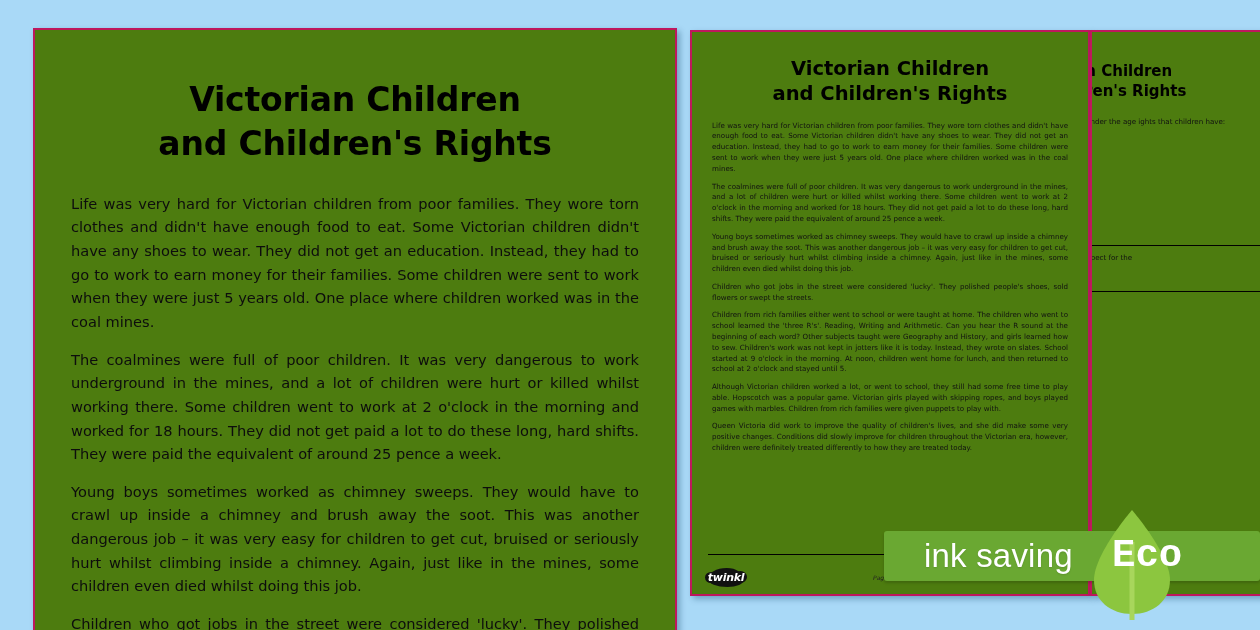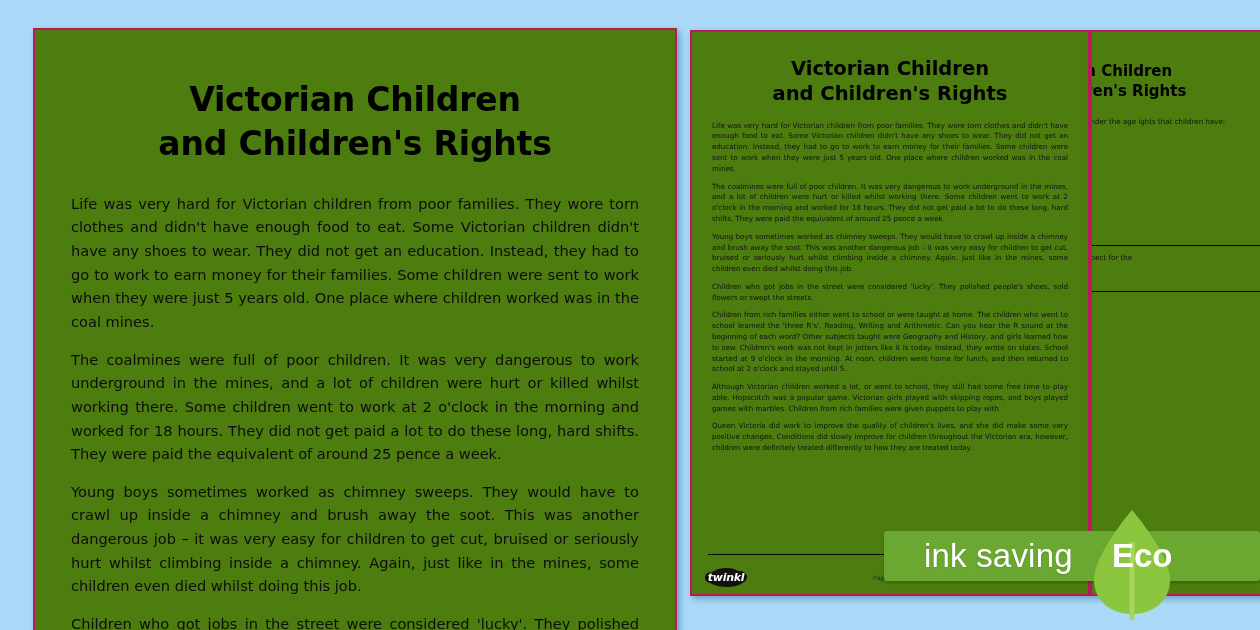--- a/index.html
+++ b/index.html
@@ -265,22 +265,22 @@
   }
 
   #eco-badge .label-eco {
     position: absolute;
     left: 228px;
     top: 9px;
     height: 50px;
     display: flex;
     align-items: center;
     color: #ffffff;
-    font-family: Liberation Sans, sans-serif;
-    font-size: 33px;
+    font-family: Liberation Mono, monospace;
+    font-size: 39px;
     font-weight: bold;
     z-index: 3;
   }
 </style>
 </head>
 <body>
 
 <div class="stage">
 
   <div class="sheet" id="page-main">

